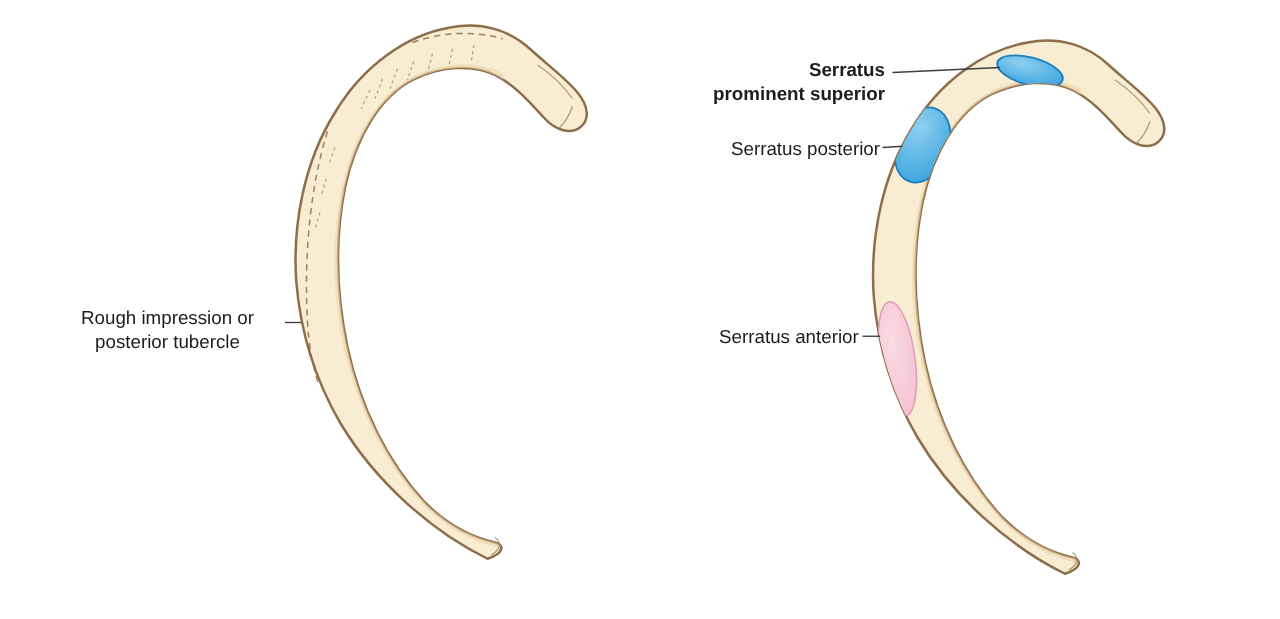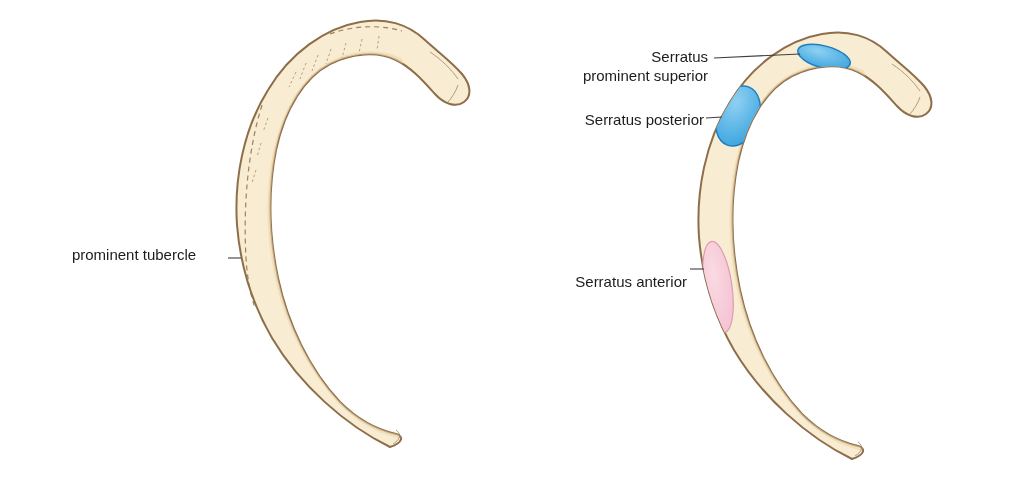--- a/index.html
+++ b/index.html
@@ -148,25 +148,26 @@
       </g>
     </g>
 
     <line class="leader" x1="228" y1="258" x2="241" y2="258"></line>
     <line class="leader" x1="714" y1="58" x2="800" y2="54"></line>
     <line class="leader" x1="706" y1="118" x2="722" y2="117"></line>
     <line class="leader" x1="690" y1="269" x2="704" y2="269"></line>
   </svg>
 
   <div class="label center" style="left:44px; top:245px; width:180px;">
-    <div>prominent tubercle</div>
+    <div>Rough impression or</div>
+    <div>posterior tubercle</div>
   </div>
 
-  <div class="label right" style="left:540px; top:47px; width:168px;">
+  <div class="label right" style="left:540px; top:47px; width:168px;font-weight:bold;">
     <div>Serratus</div>
     <div>prominent superior</div>
   </div>
 
   <div class="label right" style="left:540px; top:110px; width:164px;">Serratus posterior</div>
 
-  <div class="label right" style="left:540px; top:260px; width:147px;margin-top:12px;">Serratus anterior</div>
+  <div class="label right" style="left:540px; top:260px; width:147px;">Serratus anterior</div>
 
 </div>
 
 </body></html>

